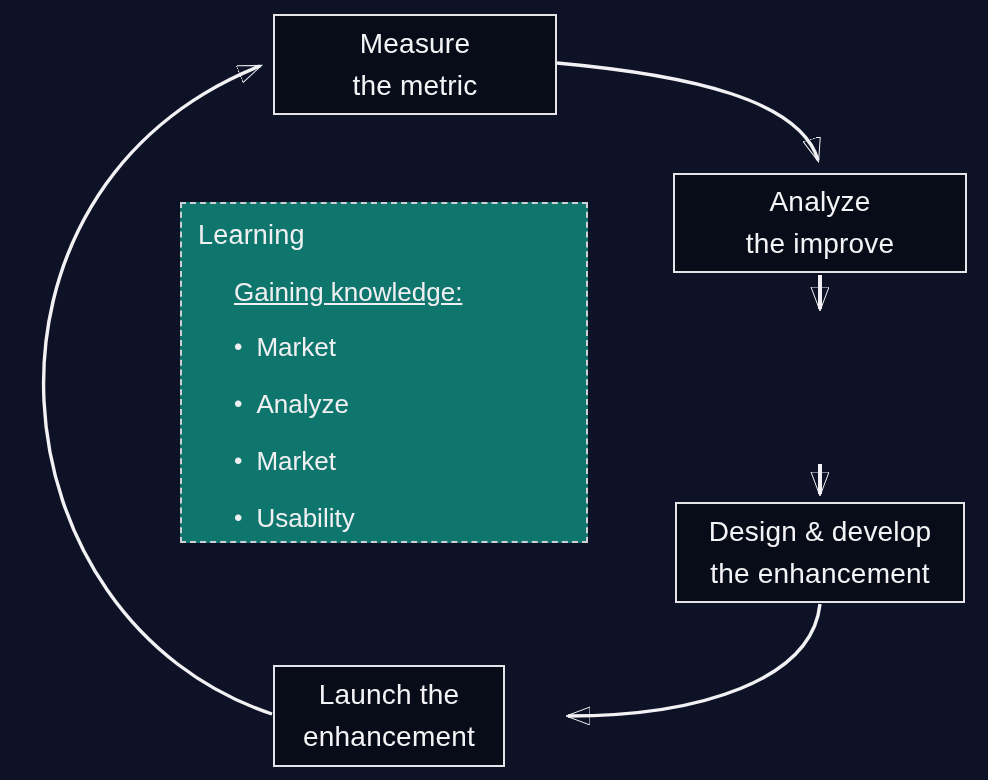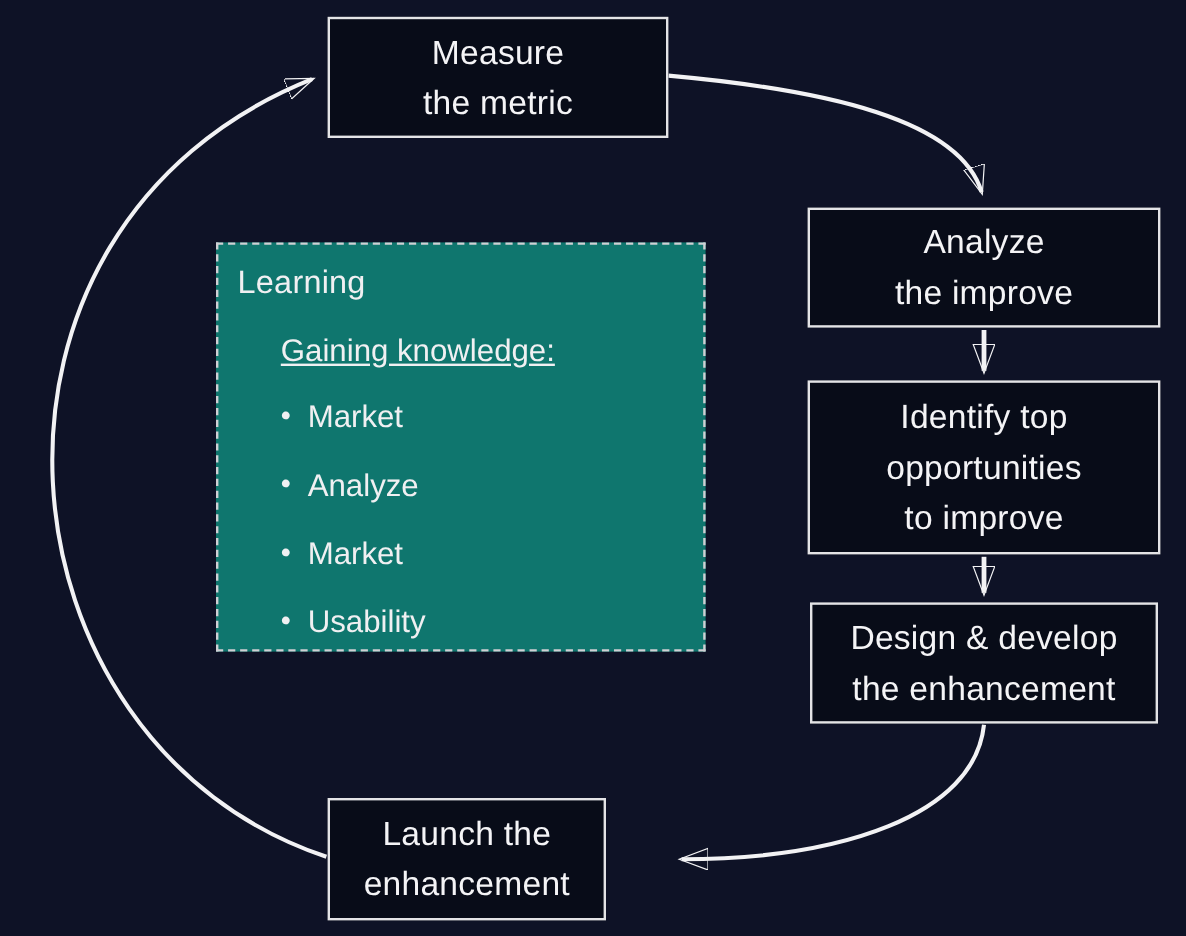--- a/index.html
+++ b/index.html
@@ -102,23 +102,20 @@
     <path d="M 557 63 C 690 75 800 100 818 160" stroke-width="3.4" marker-end="url(#ah)"></path>
     <path d="M 820 275 L 820 309" stroke-width="4" marker-end="url(#ah)"></path>
     <path d="M 820 464 L 820 494" stroke-width="4" marker-end="url(#ah)"></path>
     <path d="M 820 604 C 812 680 700 716 568 716" stroke-width="3.4" marker-end="url(#ah)"></path>
   </svg>
 
   <div class="node node-measure">Measure
 the metric</div>
   <div class="node node-analyze">Analyze
 the improve</div>
-  <div class="node node-identify">Identify top
-opportunities
-to improve</div>
   <div class="node node-design">Design &amp; develop
 the enhancement</div>
   <div class="node node-launch">Launch the
 enhancement</div>
 
   <div class="learning-panel">
     <div class="learning-title">Learning</div>
     <div class="learning-subtitle">Gaining knowledge:</div>
     <ul class="learning-list">
       <li>

